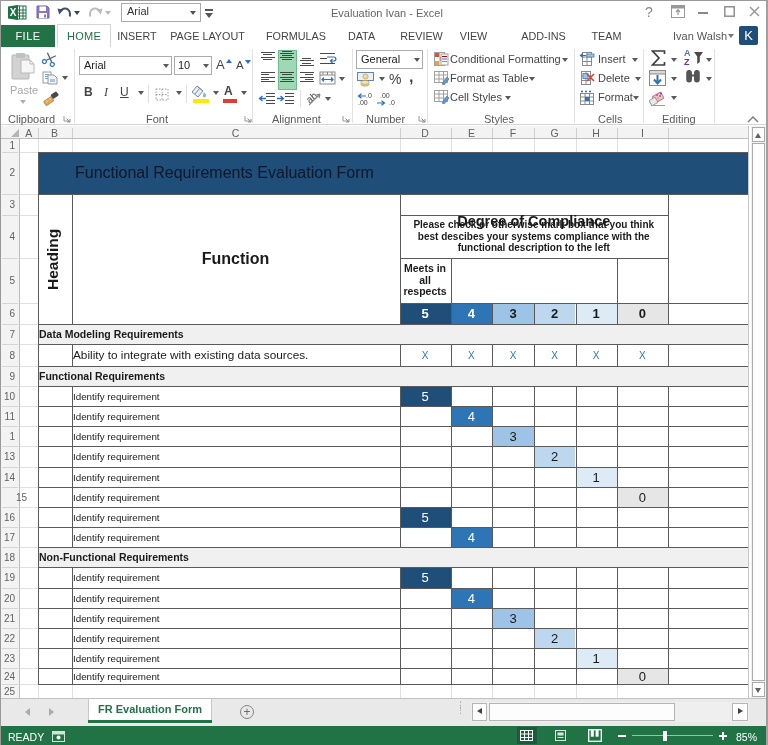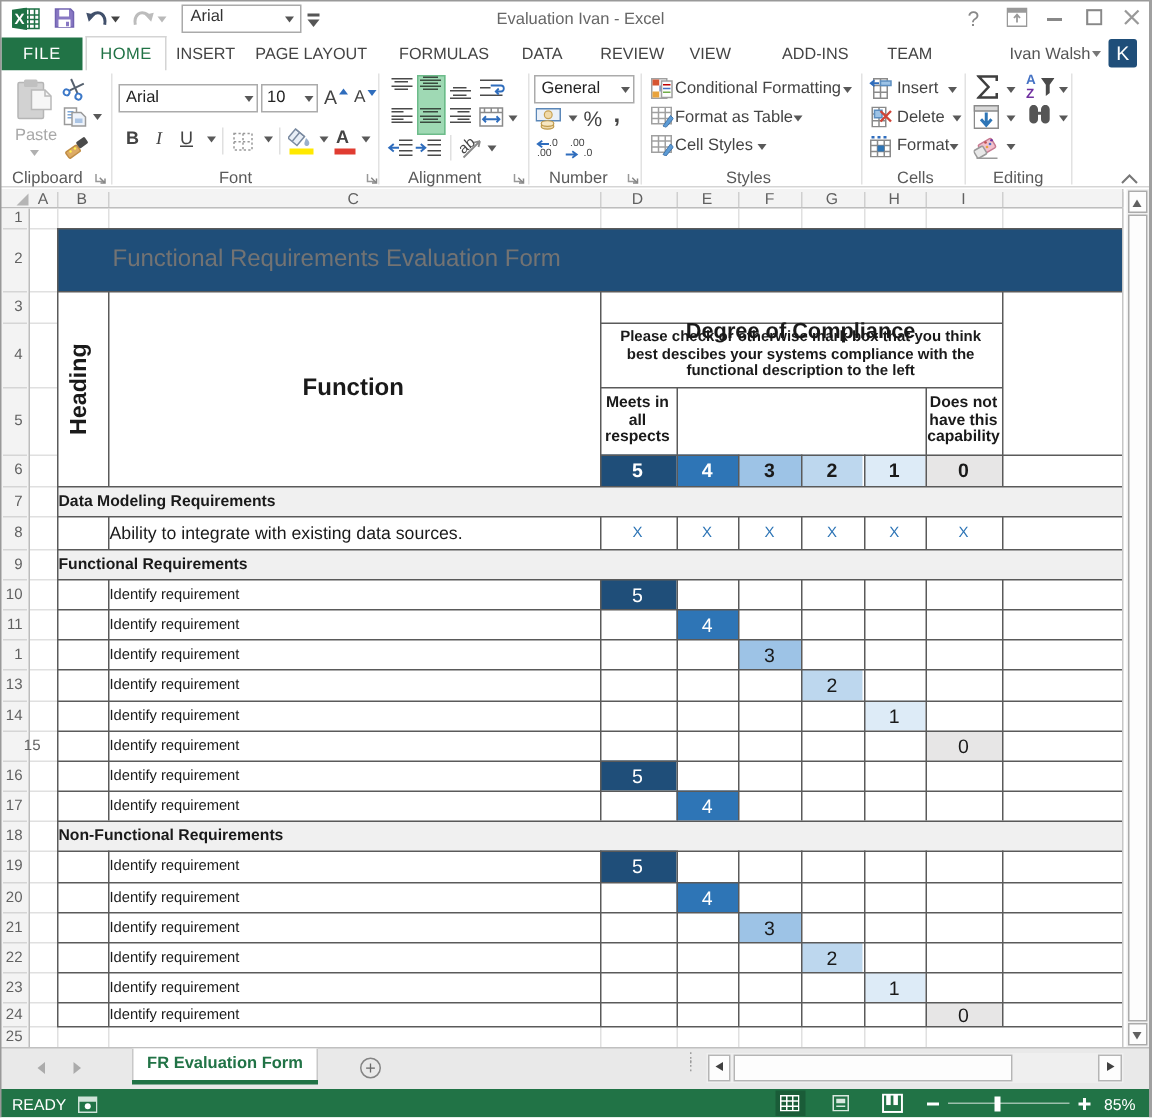--- a/index.html
+++ b/index.html
@@ -603,27 +603,26 @@
     <div class="bh" style="left:37.5px;top:507.0px;width:710.5px;background:#5a5a5a"></div>
     <div class="bh" style="left:37.5px;top:527.0px;width:710.5px;background:#5a5a5a"></div>
     <div class="bh" style="left:37.5px;top:547.0px;width:710.5px;background:#5a5a5a"></div>
     <div class="bh" style="left:37.5px;top:567.0px;width:710.5px;background:#5a5a5a"></div>
     <div class="bh" style="left:37.5px;top:588.0px;width:710.5px;background:#5a5a5a"></div>
     <div class="bh" style="left:37.5px;top:608.0px;width:710.5px;background:#5a5a5a"></div>
     <div class="bh" style="left:37.5px;top:628.0px;width:710.5px;background:#5a5a5a"></div>
     <div class="bh" style="left:37.5px;top:648.0px;width:710.5px;background:#5a5a5a"></div>
     <div class="bh" style="left:37.5px;top:668.0px;width:710.5px;background:#5a5a5a"></div>
     <div class="bh" style="left:37.5px;top:684.0px;width:710.5px;background:#5a5a5a"></div>
-    <div class="t" style="left:75px;top:151.5px;height:42.5px;display:flex;align-items:center;font-size:16px;color:#737373">Functional Requirements Evaluation Form</div>
+    <div class="t" style="left:75px;top:151.5px;height:42.5px;display:flex;align-items:center;font-size:16px;color:#0f172a">Functional Requirements Evaluation Form</div>
     <div class="t c" style="left:35.0px;top:194.0px;width:36.0px;height:130.0px;font-size:15.5px;font-weight:bold;color:#1a1a1a;transform:rotate(180deg);writing-mode:vertical-rl">Heading</div>
     <div class="t c" style="left:71.5px;top:194.0px;width:328.0px;height:130.0px;font-size:16px;font-weight:bold;color:#1a1a1a;">Function</div>
     <div class="t c" style="left:399.5px;top:194.0px;width:268.5px;height:21.0px;font-size:14.5px;font-weight:bold;color:#1a1a1a;margin-top:16px;">Degree of Compliance</div>
     <div class="t c" style="left:399.5px;top:215.0px;width:268.5px;height:43.0px;font-size:10px;font-weight:bold;color:#1a1a1a;line-height:11.5px">Please check or otherwise mark box that you think<br>best descibes your systems compliance with the<br>functional description to the left</div>
     <div class="t c" style="left:399.5px;top:258.0px;width:51.0px;height:45.0px;font-size:10.5px;font-weight:bold;color:#1a1a1a;line-height:11.5px">Meets in<br>all<br>respects</div>
-    <div class="t c" style="left:616.7px;top:258.0px;width:51.3px;height:45.0px;font-size:10.5px;font-weight:bold;color:#1a1a1a;line-height:11.5px">Does not<br>have this<br>capability</div>
     <div class="t" style="left:39.0px;top:324.0px;height:20.0px;display:flex;align-items:center;font-size:10.5px;font-weight:bold;color:#1a1a1a">Data Modeling Requirements</div>
     <div class="t" style="left:39.0px;top:366.0px;height:20.0px;display:flex;align-items:center;font-size:10.5px;font-weight:bold;color:#1a1a1a">Functional Requirements</div>
     <div class="t" style="left:39.0px;top:547.0px;height:20.0px;display:flex;align-items:center;font-size:10.5px;font-weight:bold;color:#1a1a1a">Non-Functional Requirements</div>
     <div class="t" style="left:73.0px;top:344.0px;height:22.0px;display:flex;align-items:center;font-size:11.8px;font-weight:normal;color:#1a1a1a">Ability to integrate with existing data sources.</div>
     <div class="t" style="left:73.0px;top:386.0px;height:20.0px;display:flex;align-items:center;font-size:9.8px;font-weight:normal;color:#1a1a1a">Identify requirement</div>
     <div class="t" style="left:73.0px;top:406.0px;height:20.0px;display:flex;align-items:center;font-size:9.8px;font-weight:normal;color:#1a1a1a">Identify requirement</div>
     <div class="t" style="left:73.0px;top:426.0px;height:20.0px;display:flex;align-items:center;font-size:9.8px;font-weight:normal;color:#1a1a1a">Identify requirement</div>
     <div class="t" style="left:73.0px;top:446.0px;height:21.0px;display:flex;align-items:center;font-size:9.8px;font-weight:normal;color:#1a1a1a">Identify requirement</div>
     <div class="t" style="left:73.0px;top:467.0px;height:20.0px;display:flex;align-items:center;font-size:9.8px;font-weight:normal;color:#1a1a1a">Identify requirement</div>
     <div class="t" style="left:73.0px;top:487.0px;height:20.0px;display:flex;align-items:center;font-size:9.8px;font-weight:normal;color:#1a1a1a">Identify requirement</div>

